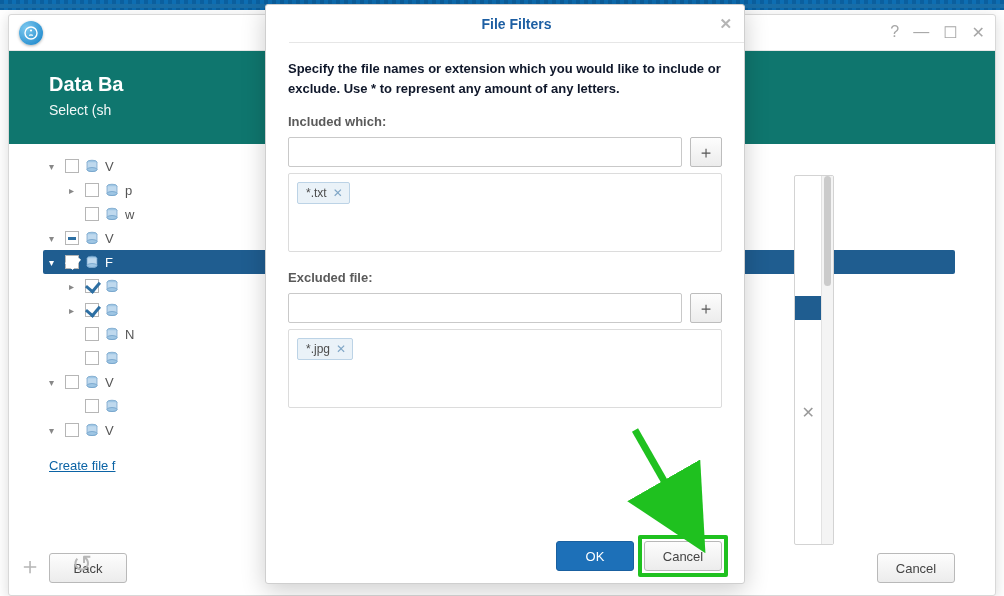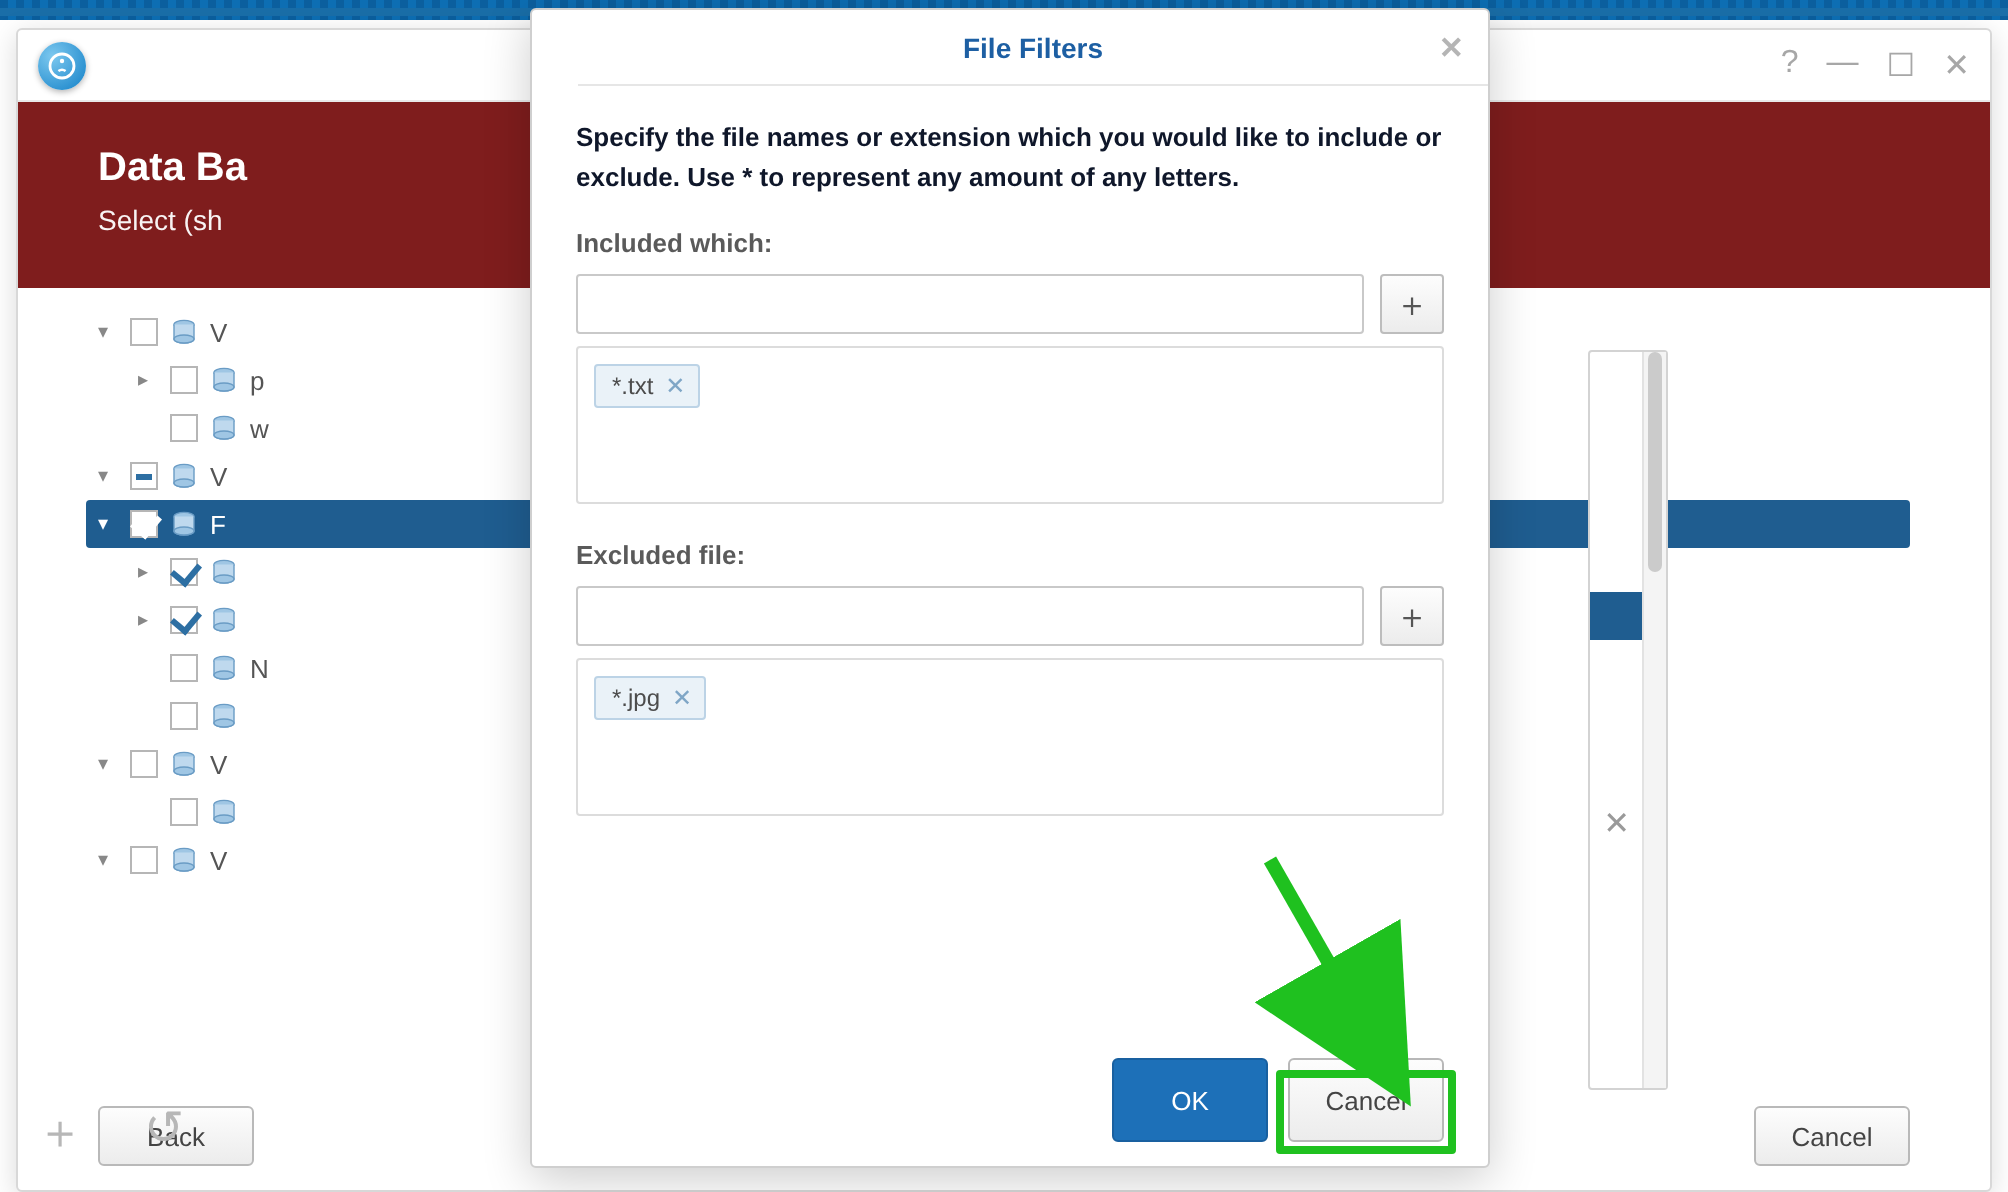--- a/index.html
+++ b/index.html
@@ -9,21 +9,21 @@
 .chrome-bar { position: absolute; top: 0; left: 0; right: 0; height: 10px; background: repeating-linear-gradient(90deg,#0b5f9e,#0b5f9e 4px,#0d6eb3 4px,#0d6eb3 8px);}
 .chrome-stripe { position:absolute; top:4px; left:0; right:0; height:4px; background:#1a6ea8;}
 
 
 .bg-window { position: absolute; top: 14px; left: 8px; right: 8px; bottom: 0; background: #fff; border: 1px solid #d8d8d8; border-radius: 3px; box-shadow: 0 3px 14px rgba(0,0,0,.15);}
 .bg-titlebar { height: 36px; display:flex; align-items:center; justify-content:space-between; padding:0 10px; border-bottom:1px solid #e8e8e8;}
 .bg-title-icons { display:flex; gap:14px; color:#a7a7a7; font-size:16px;}
 .bg-title-icons span { cursor:pointer;}
 .bg-icon-circle { width:24px; height:24px; border-radius:50%; background:radial-gradient(circle at 30% 30%,#7cc8ef,#1280c7); box-shadow:0 1px 3px rgba(0,0,0,.3); display:flex; align-items:center; justify-content:center; color:#fff; font-size:12px;}
 
-.bg-header { background:#7f1d1d; color:#fff; padding:22px 40px 26px 40px;}
+.bg-header { background:#0f766e; color:#fff; padding:22px 40px 26px 40px;}
 .bg-header h1 { font-size:20px; font-weight:700;}
 .bg-header p { font-size:14px; margin-top:6px; opacity:.95;}
 
 .bg-body { padding:10px 40px; }
 .tree { font-size:13px; color:#555;}
 .tree-row { display:flex; align-items:center; height:24px; gap:6px;}
 .tree-row.selected { background:#1f5d90; color:#fff; margin-left:-6px; padding-left:6px; border-radius:2px;}
 .tree-caret { width:10px; font-size:10px; color:#888; cursor:pointer;}
 .tree-row.selected .tree-caret{color:#fff;}
 .indent-1{ margin-left:20px;}
@@ -57,21 +57,21 @@
 .modal-body { padding:16px 22px 12px 22px; color:#666; font-size:13px;}
 .modal-desc { line-height:1.5; margin-bottom:16px; color:#0f172a;font-weight:bold;}
 .sect-label { font-weight:700; color:#5a5a5a; margin-bottom:8px;}
 .input-row { display:flex; gap:8px; margin-bottom:6px;}
 .input-row input[type=text]{ flex:1; height:30px; border:1px solid #c9c9c9; border-radius:2px; padding:0 8px; font-size:13px;}
 .plus-btn { width:32px; height:30px; border:1px solid #bdbdbd; background:linear-gradient(#fdfdfd,#ececec); border-radius:2px; font-size:17px; color:#555; cursor:pointer; display:flex; align-items:center; justify-content:center;}
 .tag-area { height:79px; border:1px solid #dcdcdc; border-radius:2px; padding:8px; display:flex; align-items:flex-start; gap:6px; flex-wrap:wrap;}
 .tag { background:#eaf2f8; border:1px solid #bcd3e6; border-radius:2px; padding:3px 6px 3px 8px; font-size:12px; color:#4c4c4c; display:inline-flex; align-items:center; gap:6px;}
 .tag-x { color:#7fa6c6; font-size:12px; cursor:pointer;}
 .modal-footer { position:absolute; bottom:12px; right:22px; display:flex; gap:10px;}
-.m-btn { min-width:78px; height:42px; border-radius:3px; font-size:13px; cursor:pointer;}
+.m-btn { min-width:78px; height:30px; border-radius:3px; font-size:13px; cursor:pointer;}
 .m-btn.primary { background:#1d70b8; color:#fff; border:1px solid #1960a0;}
 .m-btn.secondary { background:linear-gradient(#fdfdfd,#ececec); border:1px solid #b8b8b8; color:#444;}
 
 .highlight-cancel { position:absolute; border:4px solid #1fc11f; border-radius:2px; pointer-events:none;}
 
 
 .arrow { position:absolute; pointer-events:none;}
 
 </style>
 </head>
@@ -243,20 +243,23 @@
           <span class="disk-icon">
             <svg width="14" height="14" viewBox="0 0 14 14">
               <ellipse cx="7" cy="3.2" rx="5" ry="2" fill="#9fc6e4" stroke="#6a9cc5" stroke-width="0.7"></ellipse>
               <path d="M2 3.2 V10.5 A5 2 0 0 0 12 10.5 V3.2" fill="#bfd9ee" stroke="#6a9cc5" stroke-width="0.7"></path>
               <ellipse cx="7" cy="10.5" rx="5" ry="2" fill="#9fc6e4" stroke="#6a9cc5" stroke-width="0.7"></ellipse>
             </svg>
           </span>
           <span>V</span>
         </div>
       </div>
+    <div style="margin-top:14px;">
+      <a class="filter-link">Create file f</a>
+    </div>
   </div>
 
   <div class="wizard-footer">
     <button class="btn">Back</button>
     <div class="right">
       <button class="btn">Cancel</button>
     </div>
   </div>
 </div>
 

